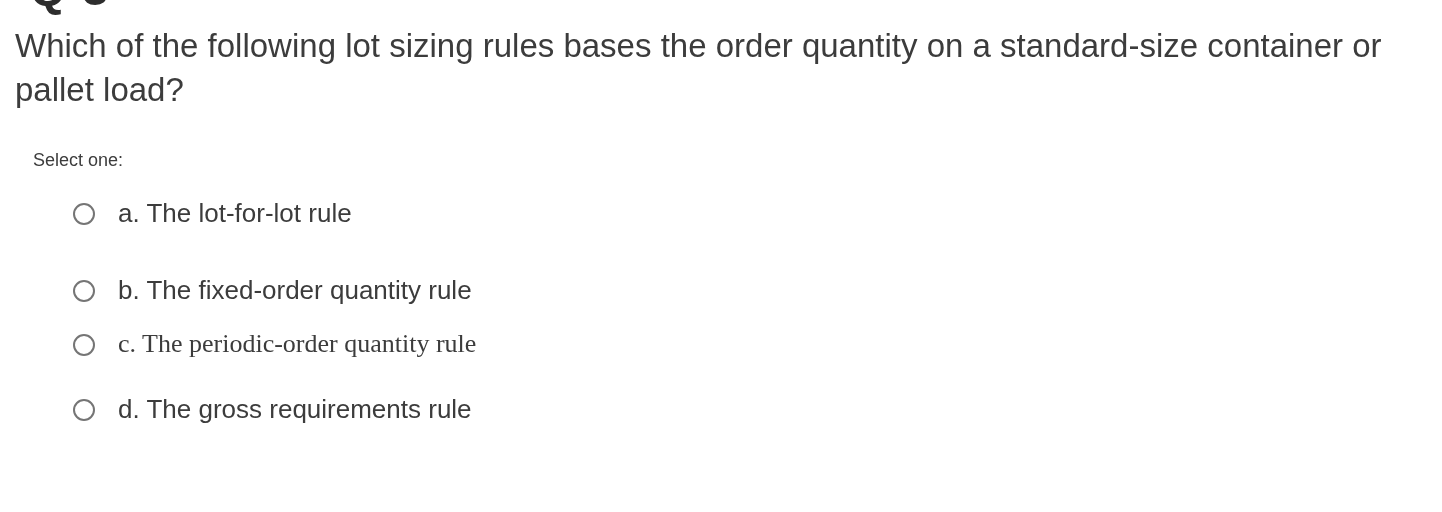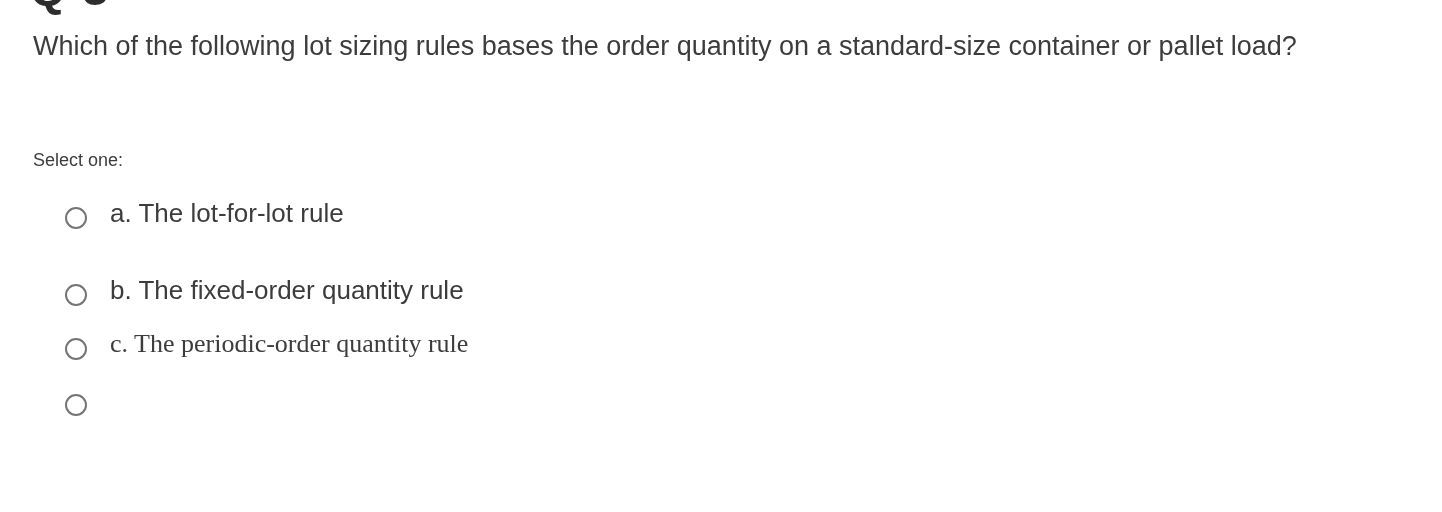--- a/index.html
+++ b/index.html
@@ -23,46 +23,46 @@
     font-size: 46px;
     font-weight: 700;
     color: #2d2d2d;
     line-height: 1;
     letter-spacing: 2px;
     white-space: nowrap;
   }
   .question-text {
     position: absolute;
     top: 24px;
-    left: 33px;
+    left: 15px;
     width: 1378px;
-    font-size: 27px;
+    font-size: 33px;
     line-height: 44px;
     color: #3c3c3c;
   }
   .select-prompt {
     position: absolute;
     top: 144px;
     left: 33px;
     font-size: 18px;
     line-height: 32px;
     color: #3c3c3c;
   }
   .options {
     position: absolute;
     top: 197px;
     left: 0;
     width: 1442px;
     list-style: none;
   }
   .option-row {
     position: absolute;
-    left: 0;
+    left: 8px;
     display: flex;
-    align-items: flex-end;
+    align-items: center;
     padding-left: 65px;
     cursor: pointer;
   }
   .option-row.r0 { top: 0px; }
   .option-row.r1 { top: 65px; margin-top: 12px; }
   .option-row.r2 { top: 131px; font-family: Liberation Serif, serif; }
   .option-row.r3 { top: 196px; }
   .radio {
     width: 22px;
     height: 22px;
@@ -103,16 +103,17 @@
       <span class="option-label">b. The fixed-order quantity rule</span>
     </div>
 
     <div class="option-row r2">
       <span class="radio"></span>
       <span class="option-label">c. The periodic-order quantity rule</span>
     </div>
 
     <div class="option-row r3">
       <span class="radio"></span>
+      <span class="option-label">d. The gross requirements rule</span>
     </div>
 
   </div>
 </div>
 
 </body></html>

